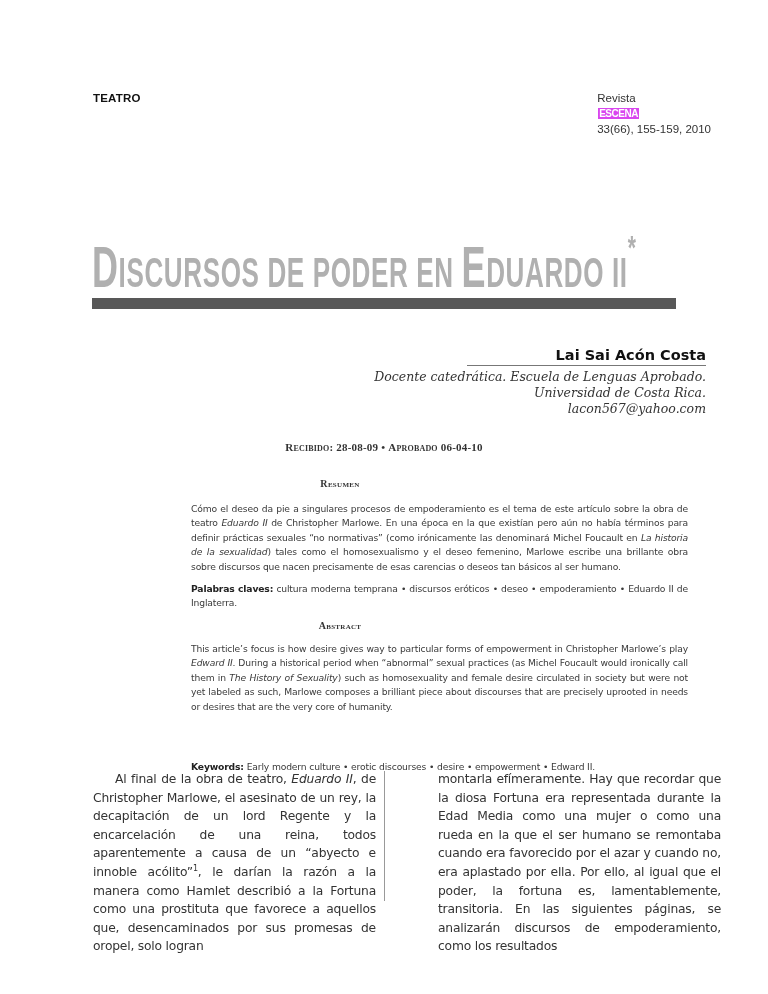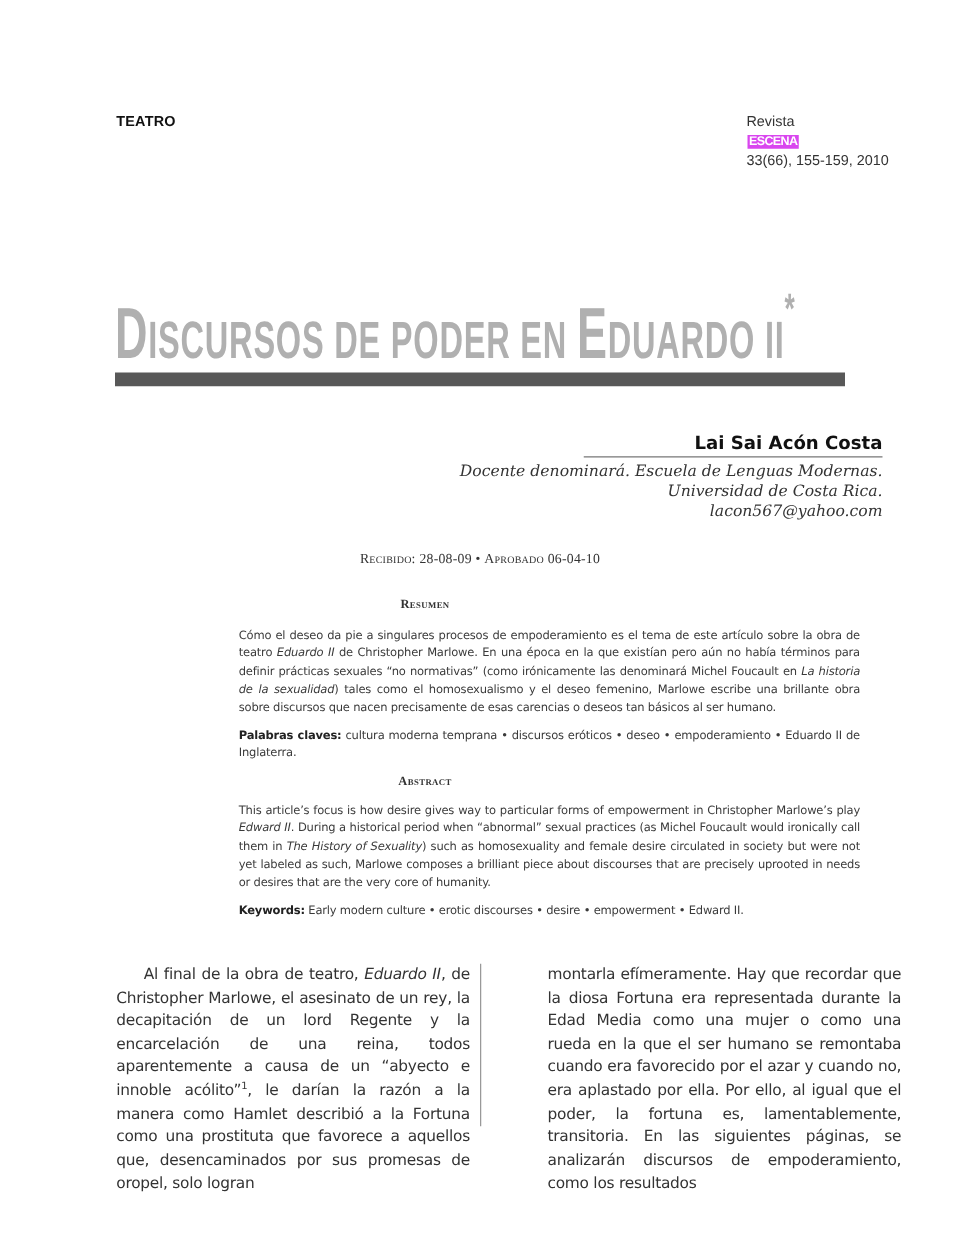--- a/index.html
+++ b/index.html
@@ -33,21 +33,21 @@
   .author {
     right: 62px; top: 347px; font-family: "DejaVu Sans", sans-serif; font-weight: bold; font-size: 14.5px;
     color: #111; padding-bottom: 2px; border-bottom: 1.5px solid #777; width: 239px; text-align: right;
   }
   .affil {
     right: 62px; top: 369px; text-align: right; font-family: "DejaVu Serif", serif; font-style: italic;
     font-size: 12.5px; line-height: 16px; color: #333;
   }
   .dates {
     left: 0; width: 768px; top: 441px; text-align: center; font-family: "Liberation Serif", serif;
-    font-weight: normal; font-size: 11px; color: #333; letter-spacing: 0.2px;
+    font-weight: bold; font-size: 11px; color: #333; letter-spacing: 0.2px;
   }
   .dates .sc { font-variant: small-caps; }
   .heading-sc {
     left: 0; width: 680px; text-align: center; font-family: "Liberation Serif", serif; font-weight: bold;
     font-size: 10px; font-variant: small-caps; color: #333; letter-spacing: 0.3px;
   }
   .para {
     left: 143px; width: 497px; font-family: "DejaVu Sans", sans-serif; font-size: 9.2px; line-height: 14.4px;
     color: #3a3a3a; text-align: justify; letter-spacing: -0.15px; margin-left: 48px;
   }
@@ -72,36 +72,36 @@
   <span>33(66), 155-159, 2010</span>
 </div>
 
 <div class="abs title">
   <span class="big">D</span><span class="sm">ISCURSOS DE PODER EN </span><span class="big">E</span><span class="sm">DUARDO II</span><span class="ast">*</span>
 </div>
 <div class="abs title-bar"></div>
 
 <div class="abs author">Lai Sai Acón Costa</div>
 <div class="abs affil">
-  <div>Docente denominará. Escuela de Lenguas Modernas.</div>
+  <div>Docente catedrática. Escuela de Lenguas Aprobado.</div>
   <div>Universidad de Costa Rica.</div>
   <div>lacon567@yahoo.com</div>
 </div>
 
 <div class="abs dates">
   <span class="sc">Recibido:</span>
   <span>28-08-09</span>
   <span>•</span>
   <span class="sc">Aprobado</span>
   <span>06-04-10</span>
 </div>
 
 <div class="abs heading-sc" style="top:478px;">Resumen</div>
 <div class="abs para" style="top:502px;"><span>Cómo el deseo da pie a singulares procesos de empoderamiento es el tema de este artículo sobre la obra de teatro </span><i>Eduardo II</i><span> de Christopher Marlowe.  En una época en la que existían pero aún no había términos para definir prácticas sexuales “no normativas” (como irónicamente las denominará Michel Foucault en </span><i>La historia de la sexualidad</i><span>) tales como el homosexualismo y el deseo femenino, Marlowe escribe una brillante obra sobre discursos que nacen precisamente de esas carencias o deseos tan básicos al ser humano.</span></div>
 <div class="abs para" style="top:582px;"><span class="kw-label">Palabras claves:</span> <span>cultura moderna temprana • discursos eróticos • deseo • empoderamiento • Eduardo II de Inglaterra.</span></div>
 
 <div class="abs heading-sc" style="top:620px;">Abstract</div>
 <div class="abs para" style="top:642px;"><span>This article’s focus is how desire gives way to particular forms of empowerment in Christopher Marlowe’s play </span><i>Edward II</i><span>.  During a historical period when “abnormal” sexual practices (as Michel Foucault would ironically call them in </span><i>The History of Sexuality</i><span>) such as homosexuality and female desire circulated in society but were not yet labeled as such, Marlowe composes a brilliant piece about discourses that are precisely uprooted in needs or desires that are the very core of humanity.</span></div>
-<div class="abs para" style="top:722px;"><span class="kw-label">Keywords:</span> <span>Early modern culture • erotic discourses • desire • empowerment • Edward II.</span></div>
+<div class="abs para" style="top:760px;"><span class="kw-label">Keywords:</span> <span>Early modern culture • erotic discourses • desire • empowerment • Edward II.</span></div>
 
 <div class="abs body-col col-left"><span>Al final de la obra de teatro, </span><i>Eduardo II</i><span>, de Christopher Marlowe, el asesinato de un rey, la decapitación de un lord Regente y la encarcelación de una reina, todos aparentemente a causa de un “abyecto e innoble acólito”</span><sup>1</sup><span>, le darían la razón a la manera como Hamlet describió a la Fortuna como una prostituta que favorece a aquellos que, desencaminados por sus promesas de oropel, solo logran</span></div>
 <div class="abs col-divider"></div>
 <div class="abs body-col col-right">montarla efímeramente. Hay que recordar que la diosa Fortuna era representada durante la Edad Media como una mujer o como una rueda en la que el ser humano se remontaba cuando era favorecido por el azar y cuando no, era aplastado por ella. Por ello, al igual que el poder, la fortuna es, lamentablemente, transitoria. En las siguientes páginas, se analizarán discursos de empoderamiento, como los resultados</div>
 
 </body></html>

